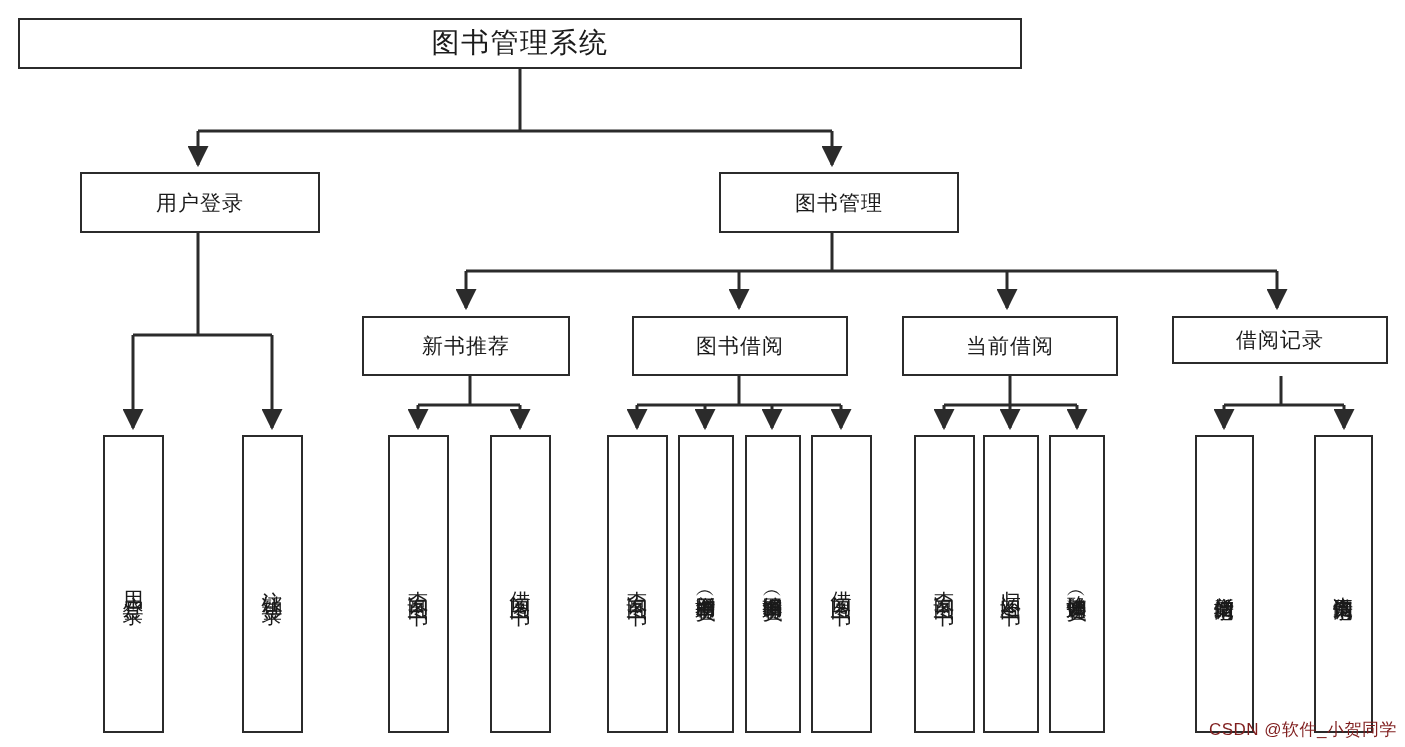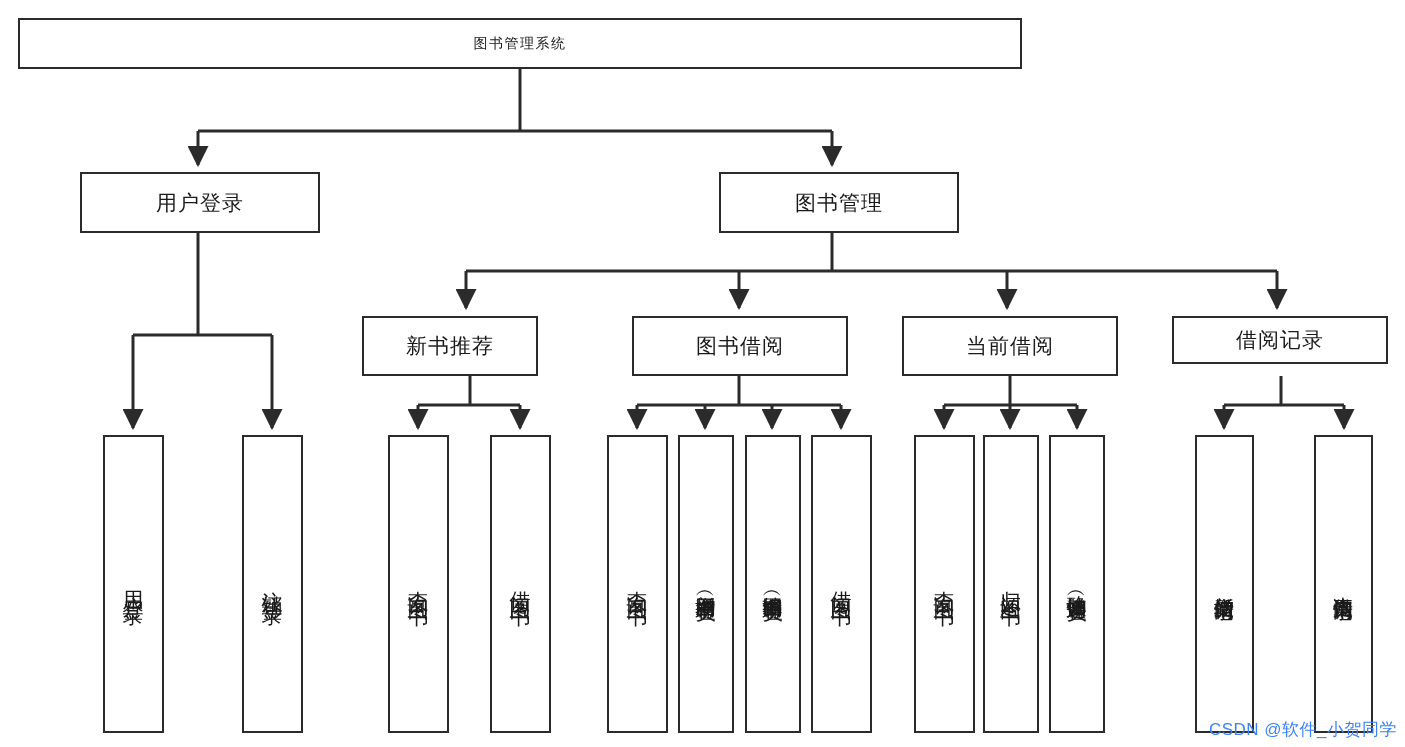--- a/index.html
+++ b/index.html
@@ -31,21 +31,21 @@
     justify-content:center;
     color:#1a1a1a;
   }
   .node.horiz{
     font-size:21px;
     letter-spacing:1px;
     line-height:1.1;
     text-align:center;
   }
   .node.root{
-    font-size:14px;
+    font-size:28px;
     letter-spacing:1.5px;
   }
   .leaf{
     position:absolute;
     box-sizing:border-box;
     border:2px solid #2b2b2b;
     background:#ffffff;
     display:flex;
     align-items:center;
     justify-content:center;
@@ -62,21 +62,21 @@
   }
   .leaf .vtext.tight{
     letter-spacing:1px;
     font-size:20px;
   }
   .watermark{
     position:absolute;
     right:8px;
     bottom:6px;
     font-size:17px;
-    color:#3b82f6;
+    color:#7f1d1d;
     letter-spacing:0.5px;
     white-space:nowrap;
   }
 </style>
 </head>
 <body>
 
 <div id="canvas">
 
   <svg id="edges" viewBox="0 0 1405 747" xmlns="http://www.w3.org/2000/svg">
@@ -133,21 +133,21 @@
     <span>图书管理系统</span>
   </div>
 
   <div class="node horiz" style="left:80px; top:172px; width:240px; height:61px;">
     <span>用户登录</span>
   </div>
   <div class="node horiz" style="left:712px; top:172px; width:240px; height:61px;margin-left:7px;">
     <span>图书管理</span>
   </div>
 
-  <div class="node horiz" style="left:362px; top:316px; width:176px; height:60px;">
+  <div class="node horiz" style="left:362px; top:316px; width:208px; height:60px;">
     <span>新书推荐</span>
   </div>
   <div class="node horiz" style="left:632px; top:316px; width:216px; height:60px;">
     <span>图书借阅</span>
   </div>
   <div class="node horiz" style="left:902px; top:316px; width:216px; height:60px;">
     <span>当前借阅</span>
   </div>
   <div class="node horiz" style="left:1172px; top:316px; width:216px; height:48px;">
     <span>借阅记录</span>

